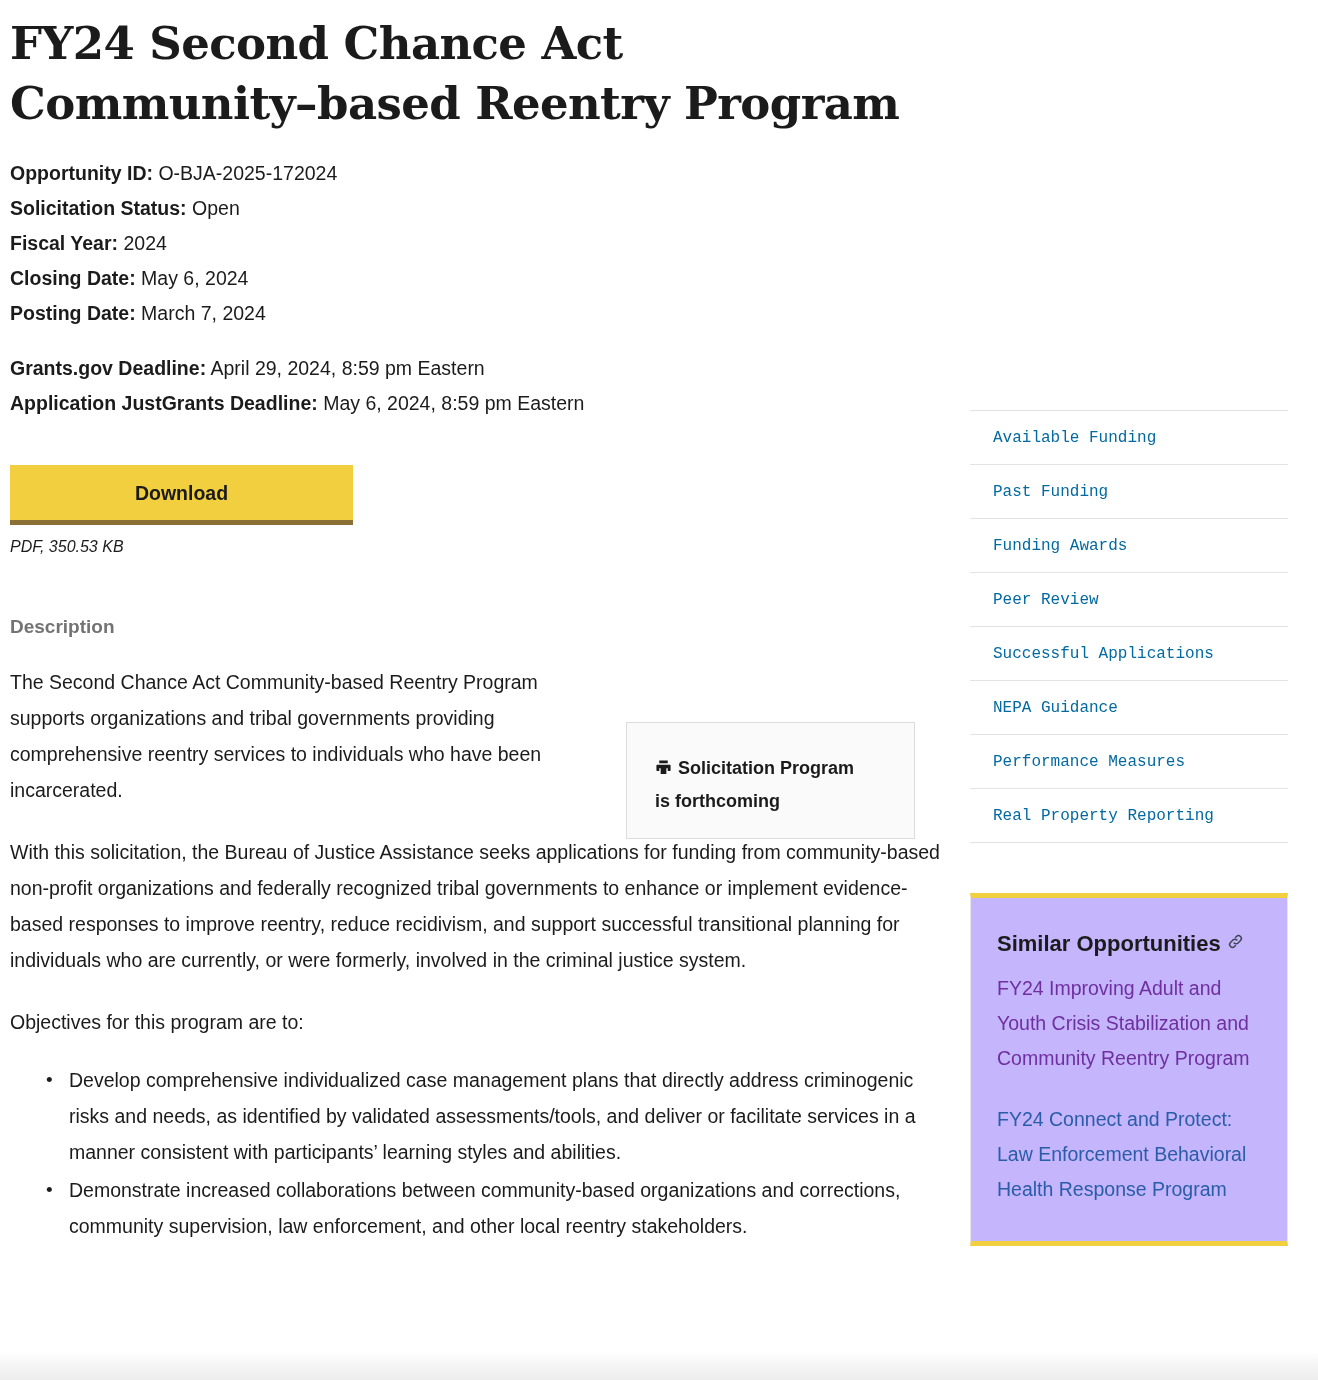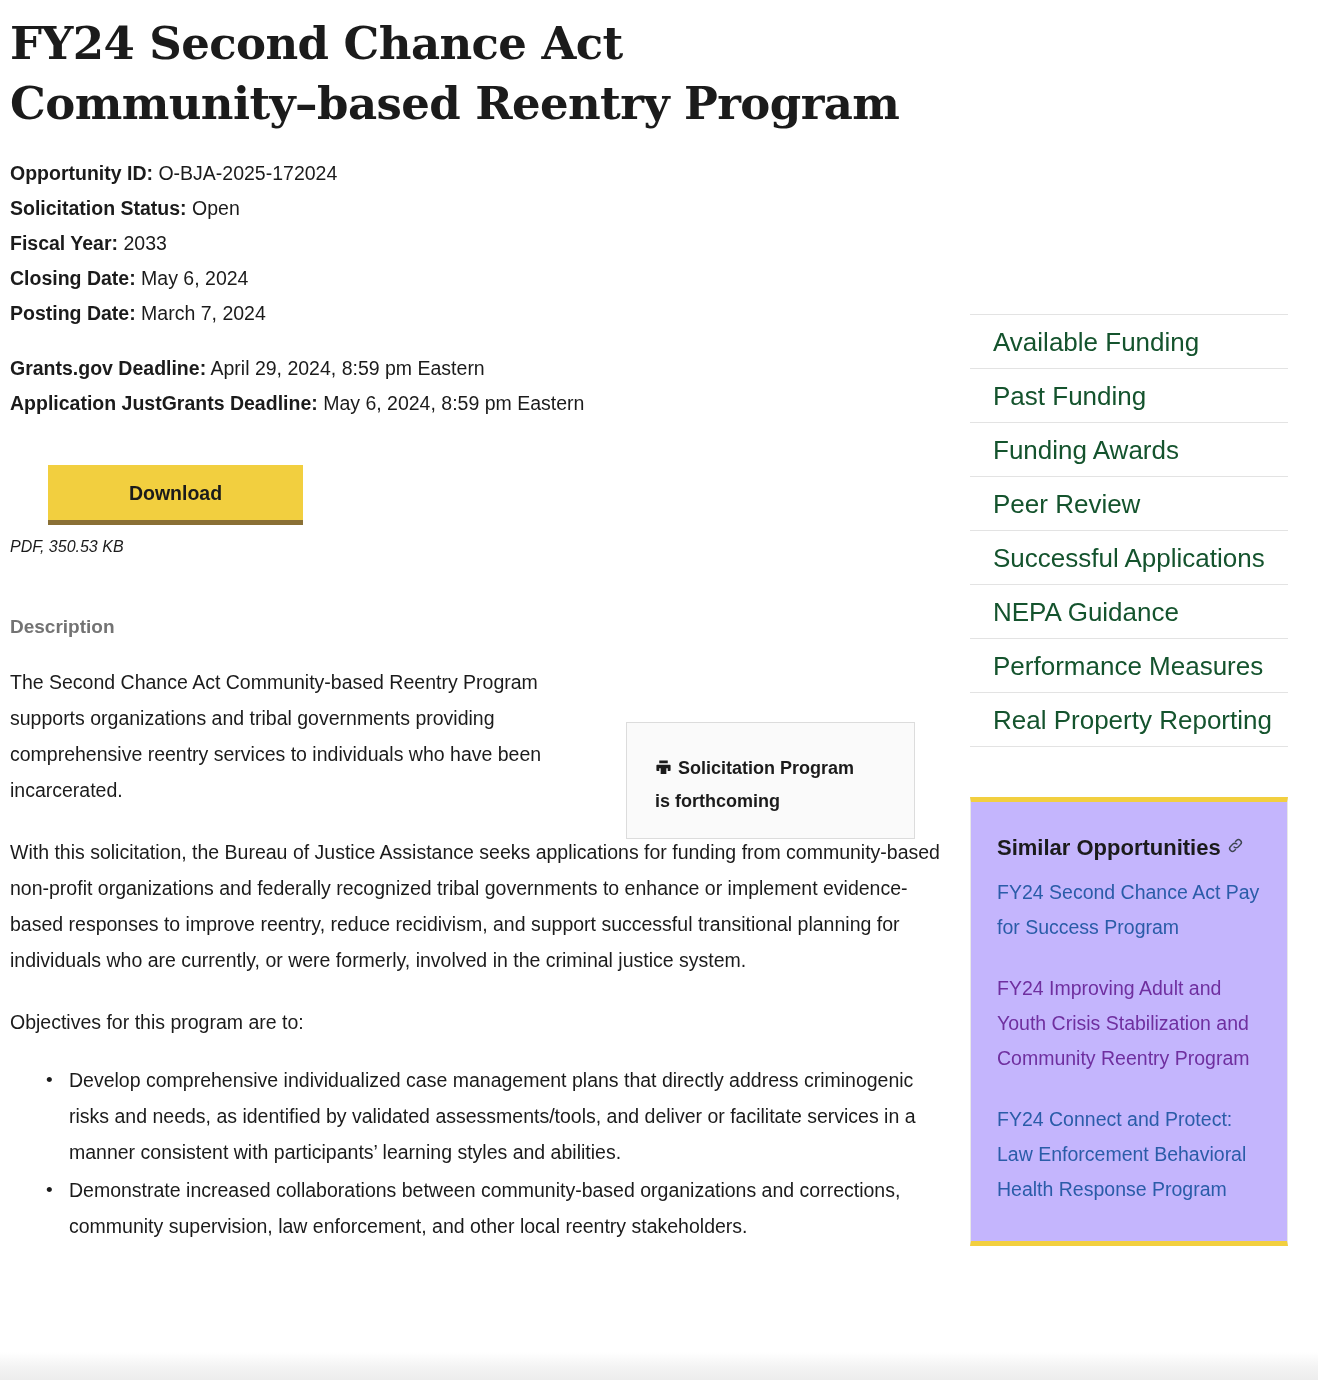--- a/index.html
+++ b/index.html
@@ -62,34 +62,33 @@
     color: #1b1b1b;
   }
   .meta-row .k { font-weight: 700; }
   .meta-row .v { font-weight: 400; }
   .meta-gap { height: 20px; }
 
   
   .download-wrap { margin-top: 44px; }
   .btn-download {
     display: block;
-    width: 255px;
+    width: 343px;
     height: 60px;
     line-height: 56px;
     text-align: center;
     background: #f2cf3f;
     border: none;
     border-bottom: 5px solid #8a7035;
     color: #1b1b1b;
     font-family: "Liberation Sans", sans-serif;
     font-weight: 700;
     font-size: 19.5px;
     cursor: pointer;
     padding: 0;
-    margin-left: 38px;
   }
   .file-note {
     font-style: italic;
     font-size: 16px;
     margin-top: 13px;
     color: #1b1b1b;
   }
 
   
   .section-head {
@@ -153,27 +152,28 @@
   }
 
   
   .side-nav {
     border-top: 1px solid #e3e3e3;
     width: 318px;
   }
   .side-nav-item {
     display: block;
     border-bottom: 1px solid #e3e3e3;
-    font-size: 26px;
+    font-size: 16px;
     line-height: 54px;
     height: 54px;
     padding-left: 23px;
-    color: #14532d;
+    color: #0369a1;
     text-decoration: none;
     cursor: pointer;
+    font-family: Liberation Mono, monospace;
   }
 
   
   .similar-box {
     margin-top: 50px;
     width: 318px;
     background: #c4b5fd;
     border-top: 5px solid #f2cf3f;
     border-bottom: 5px solid #f2cf3f;
     border-left: 1px solid #e8e8e8;
@@ -229,21 +229,21 @@
         <div class="meta-row">
           <span class="k">Opportunity ID:</span>
           <span class="v">O-BJA-2025-172024</span>
         </div>
         <div class="meta-row">
           <span class="k">Solicitation Status:</span>
           <span class="v">Open</span>
         </div>
         <div class="meta-row">
           <span class="k">Fiscal Year:</span>
-          <span class="v">2033</span>
+          <span class="v">2024</span>
         </div>
         <div class="meta-row">
           <span class="k">Closing Date:</span>
           <span class="v">May 6, 2024</span>
         </div>
         <div class="meta-row">
           <span class="k">Posting Date:</span>
           <span class="v">March 7, 2024</span>
         </div>
 
@@ -309,21 +309,20 @@
         <div class="similar-title">
           <span>Similar Opportunities</span><span class="link-icon">
             <svg width="19" height="19" viewBox="0 0 24 24" aria-hidden="true">
               <g fill="none" stroke="#3d4551" stroke-width="1.8" stroke-linecap="round">
                 <path d="M10.2 13.8a3.6 3.6 0 0 0 5.1 0l3-3a3.6 3.6 0 0 0-5.1-5.1l-1.2 1.2"></path>
                 <path d="M13.8 10.2a3.6 3.6 0 0 0-5.1 0l-3 3a3.6 3.6 0 0 0 5.1 5.1l1.2-1.2"></path>
               </g>
             </svg>
           </span>
         </div>
-        <a class="similar-link unvisited">FY24 Second Chance Act Pay for Success Program</a>
         <a class="similar-link visited">FY24 Improving Adult and Youth Crisis Stabilization and Community Reentry Program</a>
         <a class="similar-link unvisited">FY24 Connect and Protect: Law Enforcement Behavioral Health Response Program</a>
       </div>
 
     </div>
   </div>
 
   <div class="bottom-fade"></div>
 </div>
 

